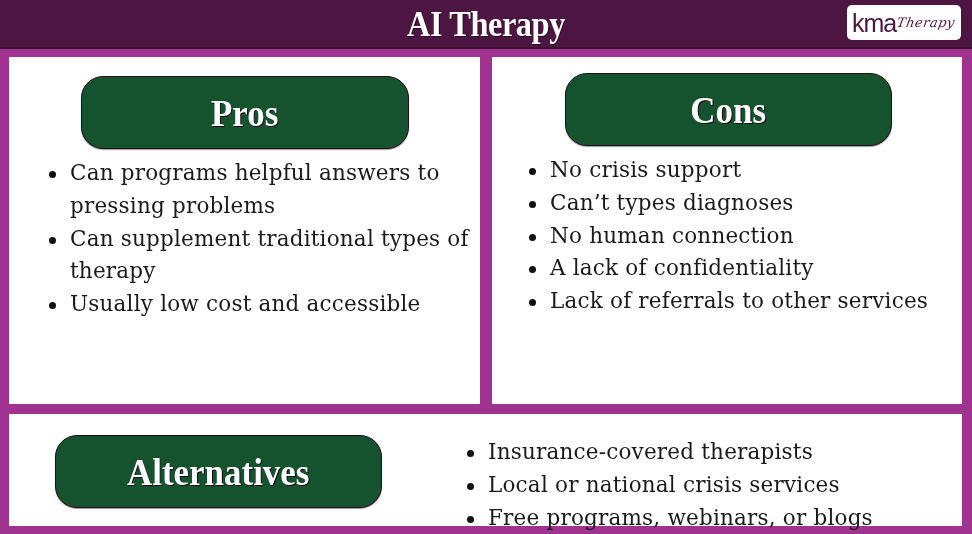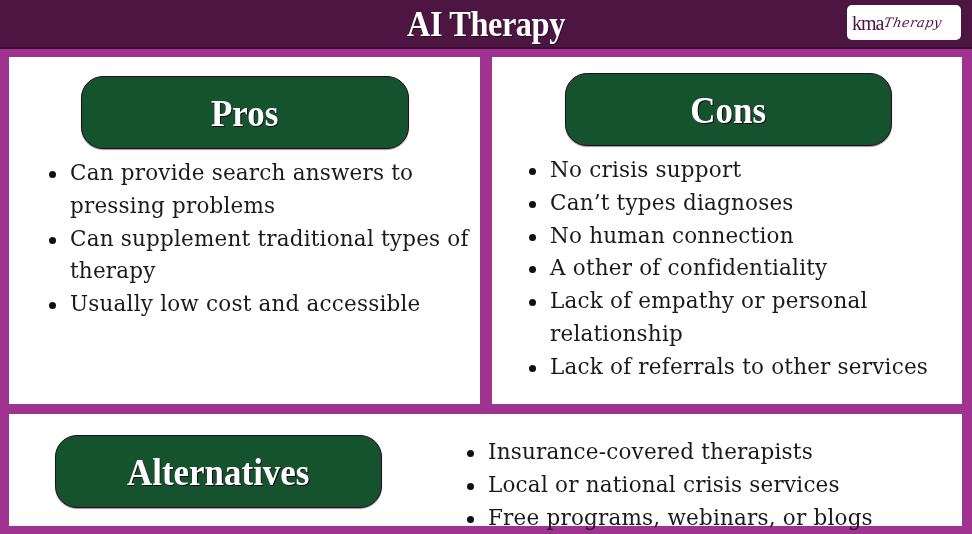--- a/index.html
+++ b/index.html
@@ -1,20 +1,20 @@
 <!DOCTYPE html>
 <html><head>
 <meta charset="utf-8">
 <style>
   html, body { margin:0; padding:0; }
   body { width:972px; height:534px; position:relative; overflow:hidden; background:#a0338f; font-family:"DejaVu Serif", serif; }
   .header { position:absolute; left:0; top:0; width:972px; height:47px; background:#4d1542; border-bottom:2px solid #3a0f31; }
   .title { position:absolute; left:0; right:0; top:2px; text-align:center; color:#ffffff; font-family:"Liberation Serif", serif; font-weight:bold; font-size:36px; letter-spacing:-0.5px; text-shadow:1px 1px 0 #2a0a23; line-height:44px; transform:scaleX(0.9); }
   .logo { position:absolute; left:847px; top:5px; width:114px; height:35px; background:#ffffff; border-radius:5px; display:flex; align-items:center; justify-content:flex-start; padding-left:5px; box-sizing:border-box; }
-  .logo-kma { font-family:Liberation Serif, serif; font-size:20px; color:#4d1542; letter-spacing:-1px; line-height:30px; }
+  .logo-kma { font-family:Liberation Sans, sans-serif; font-size:25px; color:#4d1542; letter-spacing:-1px; line-height:30px; }
   .logo-therapy { font-family:"DejaVu Serif", serif; font-style:italic; font-size:13px; color:#4d1542; margin-left:1px; transform:skewX(-10deg); letter-spacing:0.5px; }
   .panel { position:absolute; background:#ffffff; box-sizing:border-box; }
   .panel-pros { left:9px; top:57px; width:471px; height:347px; }
   .panel-cons { left:492px; top:57px; width:470px; height:347px; }
   .panel-alt { left:9px; top:414px; width:953px; height:112px; }
   .pill { position:absolute; background:#14532d; border:1px solid #2a0a23; border-radius:22px; box-shadow:0 1px 1px rgba(0,0,0,0.4); display:flex; align-items:center; justify-content:center; box-sizing:border-box; }
   .pill span { color:#ffffff; font-family:"Liberation Serif", serif; font-weight:bold; font-size:38px; text-shadow:1px 1px 0 #1e0718; transform:scaleX(0.92); display:inline-block; }
   .pill-pros { left:72px; top:19px; width:328px; height:73px; }
   .pill-cons { left:73px; top:16px; width:327px; height:73px; }
   .pill-alt { left:46px; top:21px; width:327px; height:73px; }
@@ -35,36 +35,35 @@
     <span class="logo-kma">kma</span>
     <span class="logo-therapy">Therapy</span>
   </div>
 </div>
 
 <div class="panel panel-pros">
   <div class="pill pill-pros">
     <span class="t" style="font-size:38px">Pros</span>
   </div>
   <ul class="list list-pros">
-    <li>Can provide search answers to pressing problems</li>
+    <li>Can programs helpful answers to pressing problems</li>
     <li>Can supplement traditional types of therapy</li>
     <li>Usually low cost and accessible</li>
   </ul>
 </div>
 
 <div class="panel panel-cons">
   <div class="pill pill-cons">
     <span class="t" style="font-size:38px">Cons</span>
   </div>
   <ul class="list list-cons">
     <li>No crisis support</li>
     <li>Can’t types diagnoses</li>
     <li>No human connection</li>
-    <li>A other of confidentiality</li>
-    <li>Lack of empathy or personal relationship</li>
+    <li>A lack of confidentiality</li>
     <li>Lack of referrals to other services</li>
   </ul>
 </div>
 
 <div class="panel panel-alt">
   <div class="pill pill-alt">
     <span class="t" style="font-size:38px">Alternatives</span>
   </div>
   <ul class="list list-alt">
     <li>Insurance-covered therapists</li>

